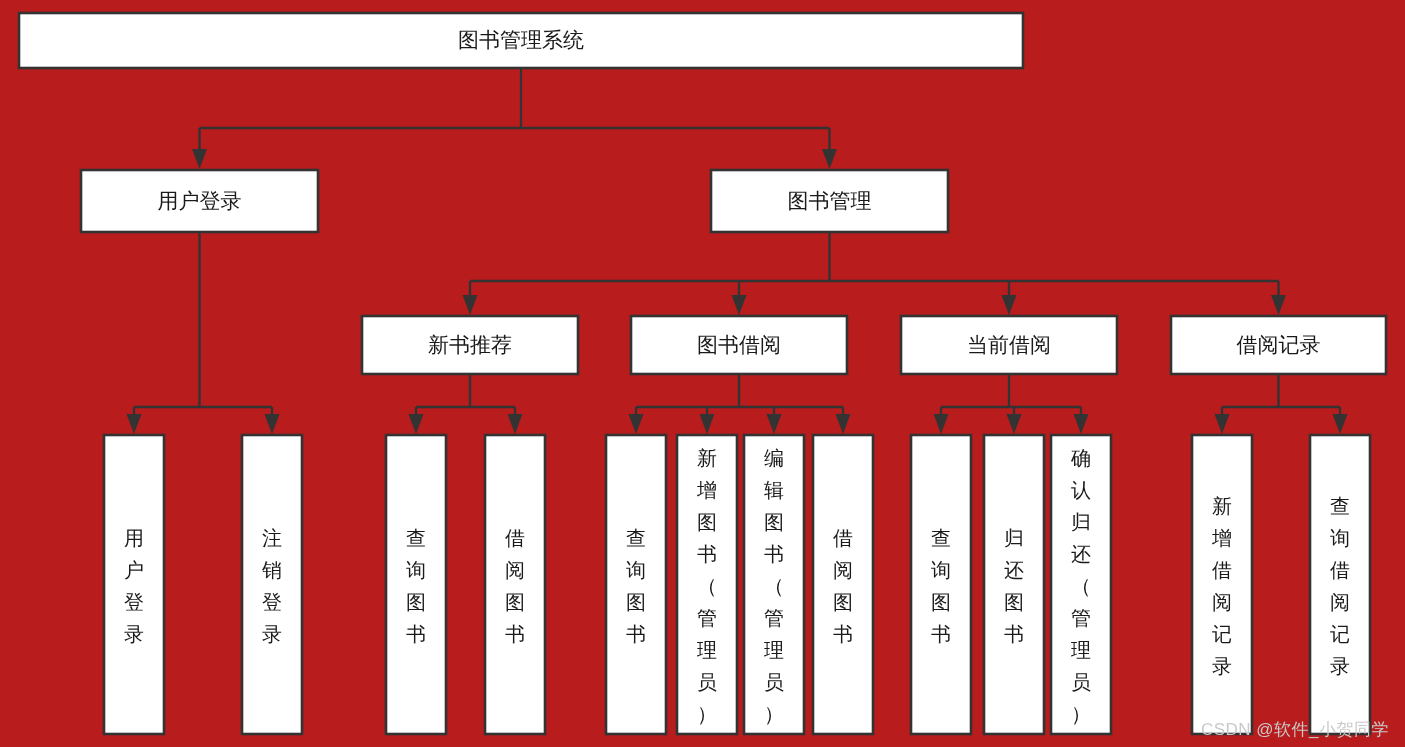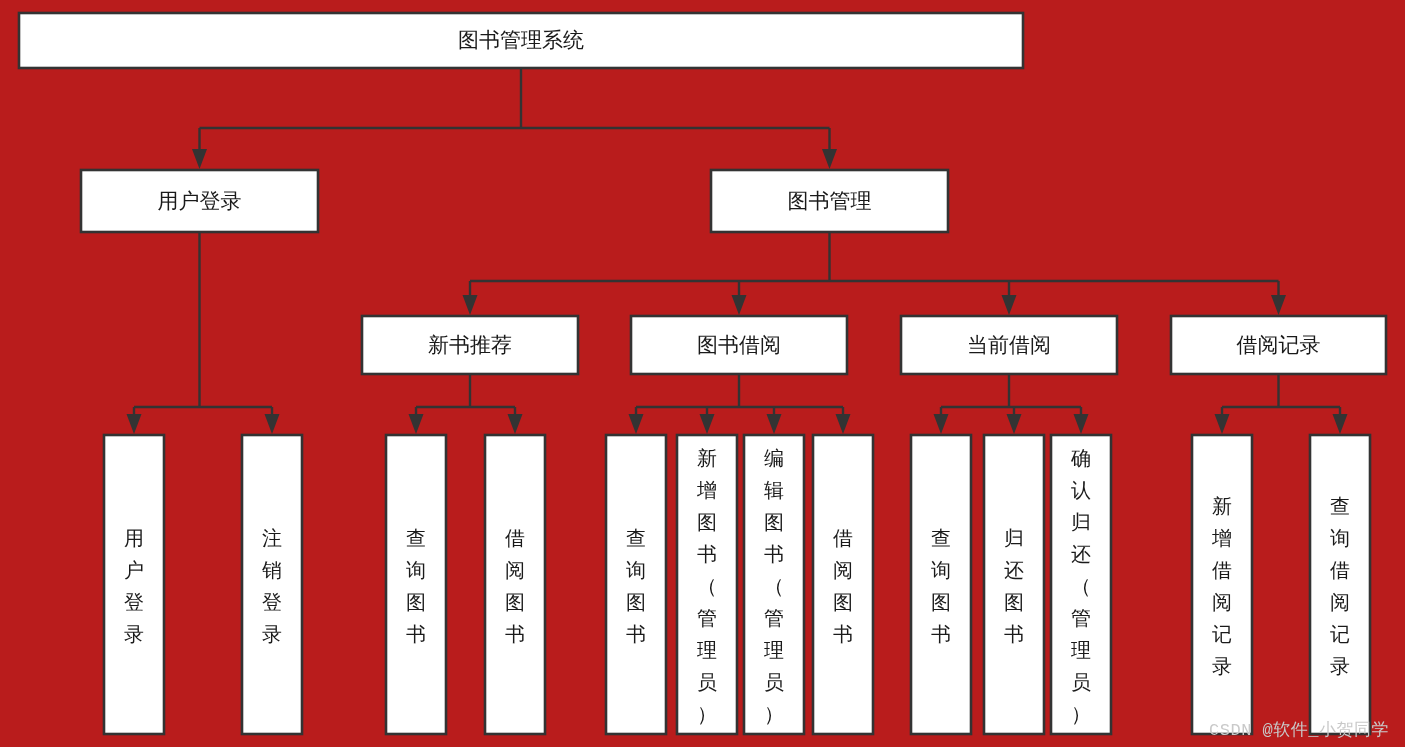--- a/index.html
+++ b/index.html
@@ -51,21 +51,21 @@
   .node-label-v {
     font-family: "Liberation Sans", "DejaVu Sans", sans-serif;
     font-size: 20px;
     fill: #1a1a1a;
     text-anchor: middle;
   }
   .watermark-text {
     position: absolute;
     right: 16px;
     bottom: 6px;
-    font-family: Liberation Mono, monospace;
+    font-family: Liberation Sans, sans-serif;
     font-size: 17px;
     color: #c9c9c9;
     letter-spacing: 0.5px;
     white-space: nowrap;
     user-select: none;
     margin-left: 8px;
   }
 </style>
 </head>
 <body>

